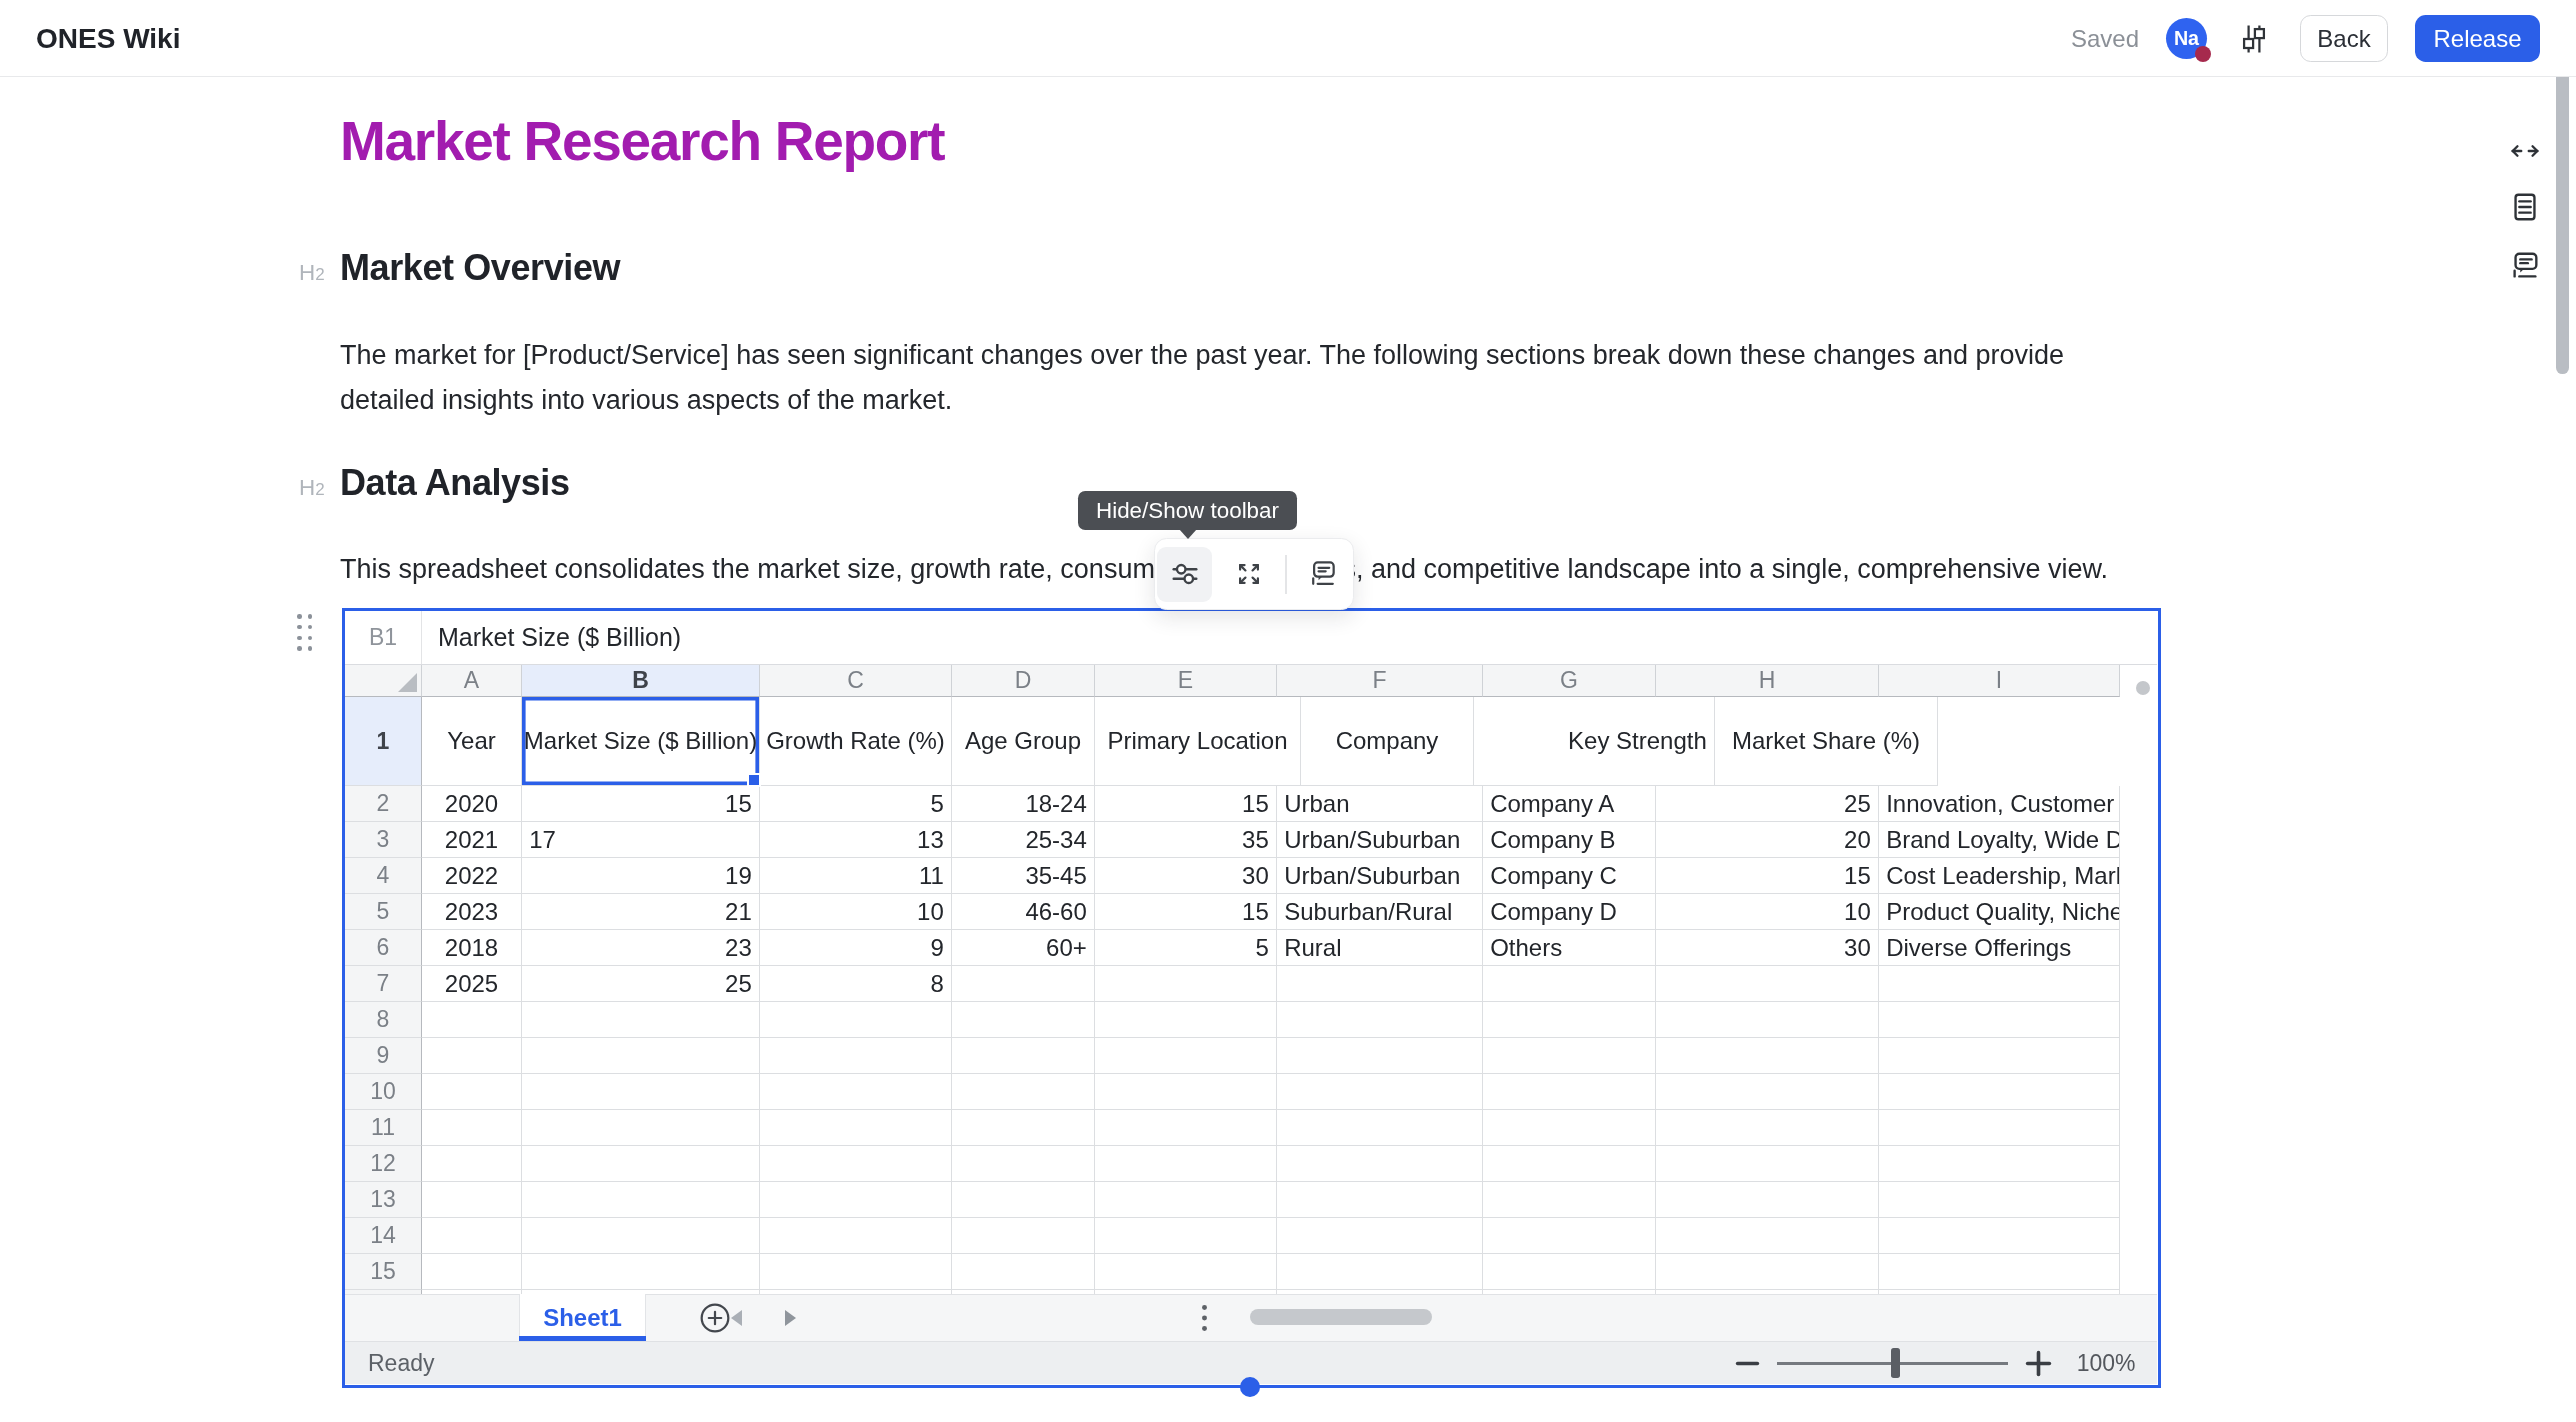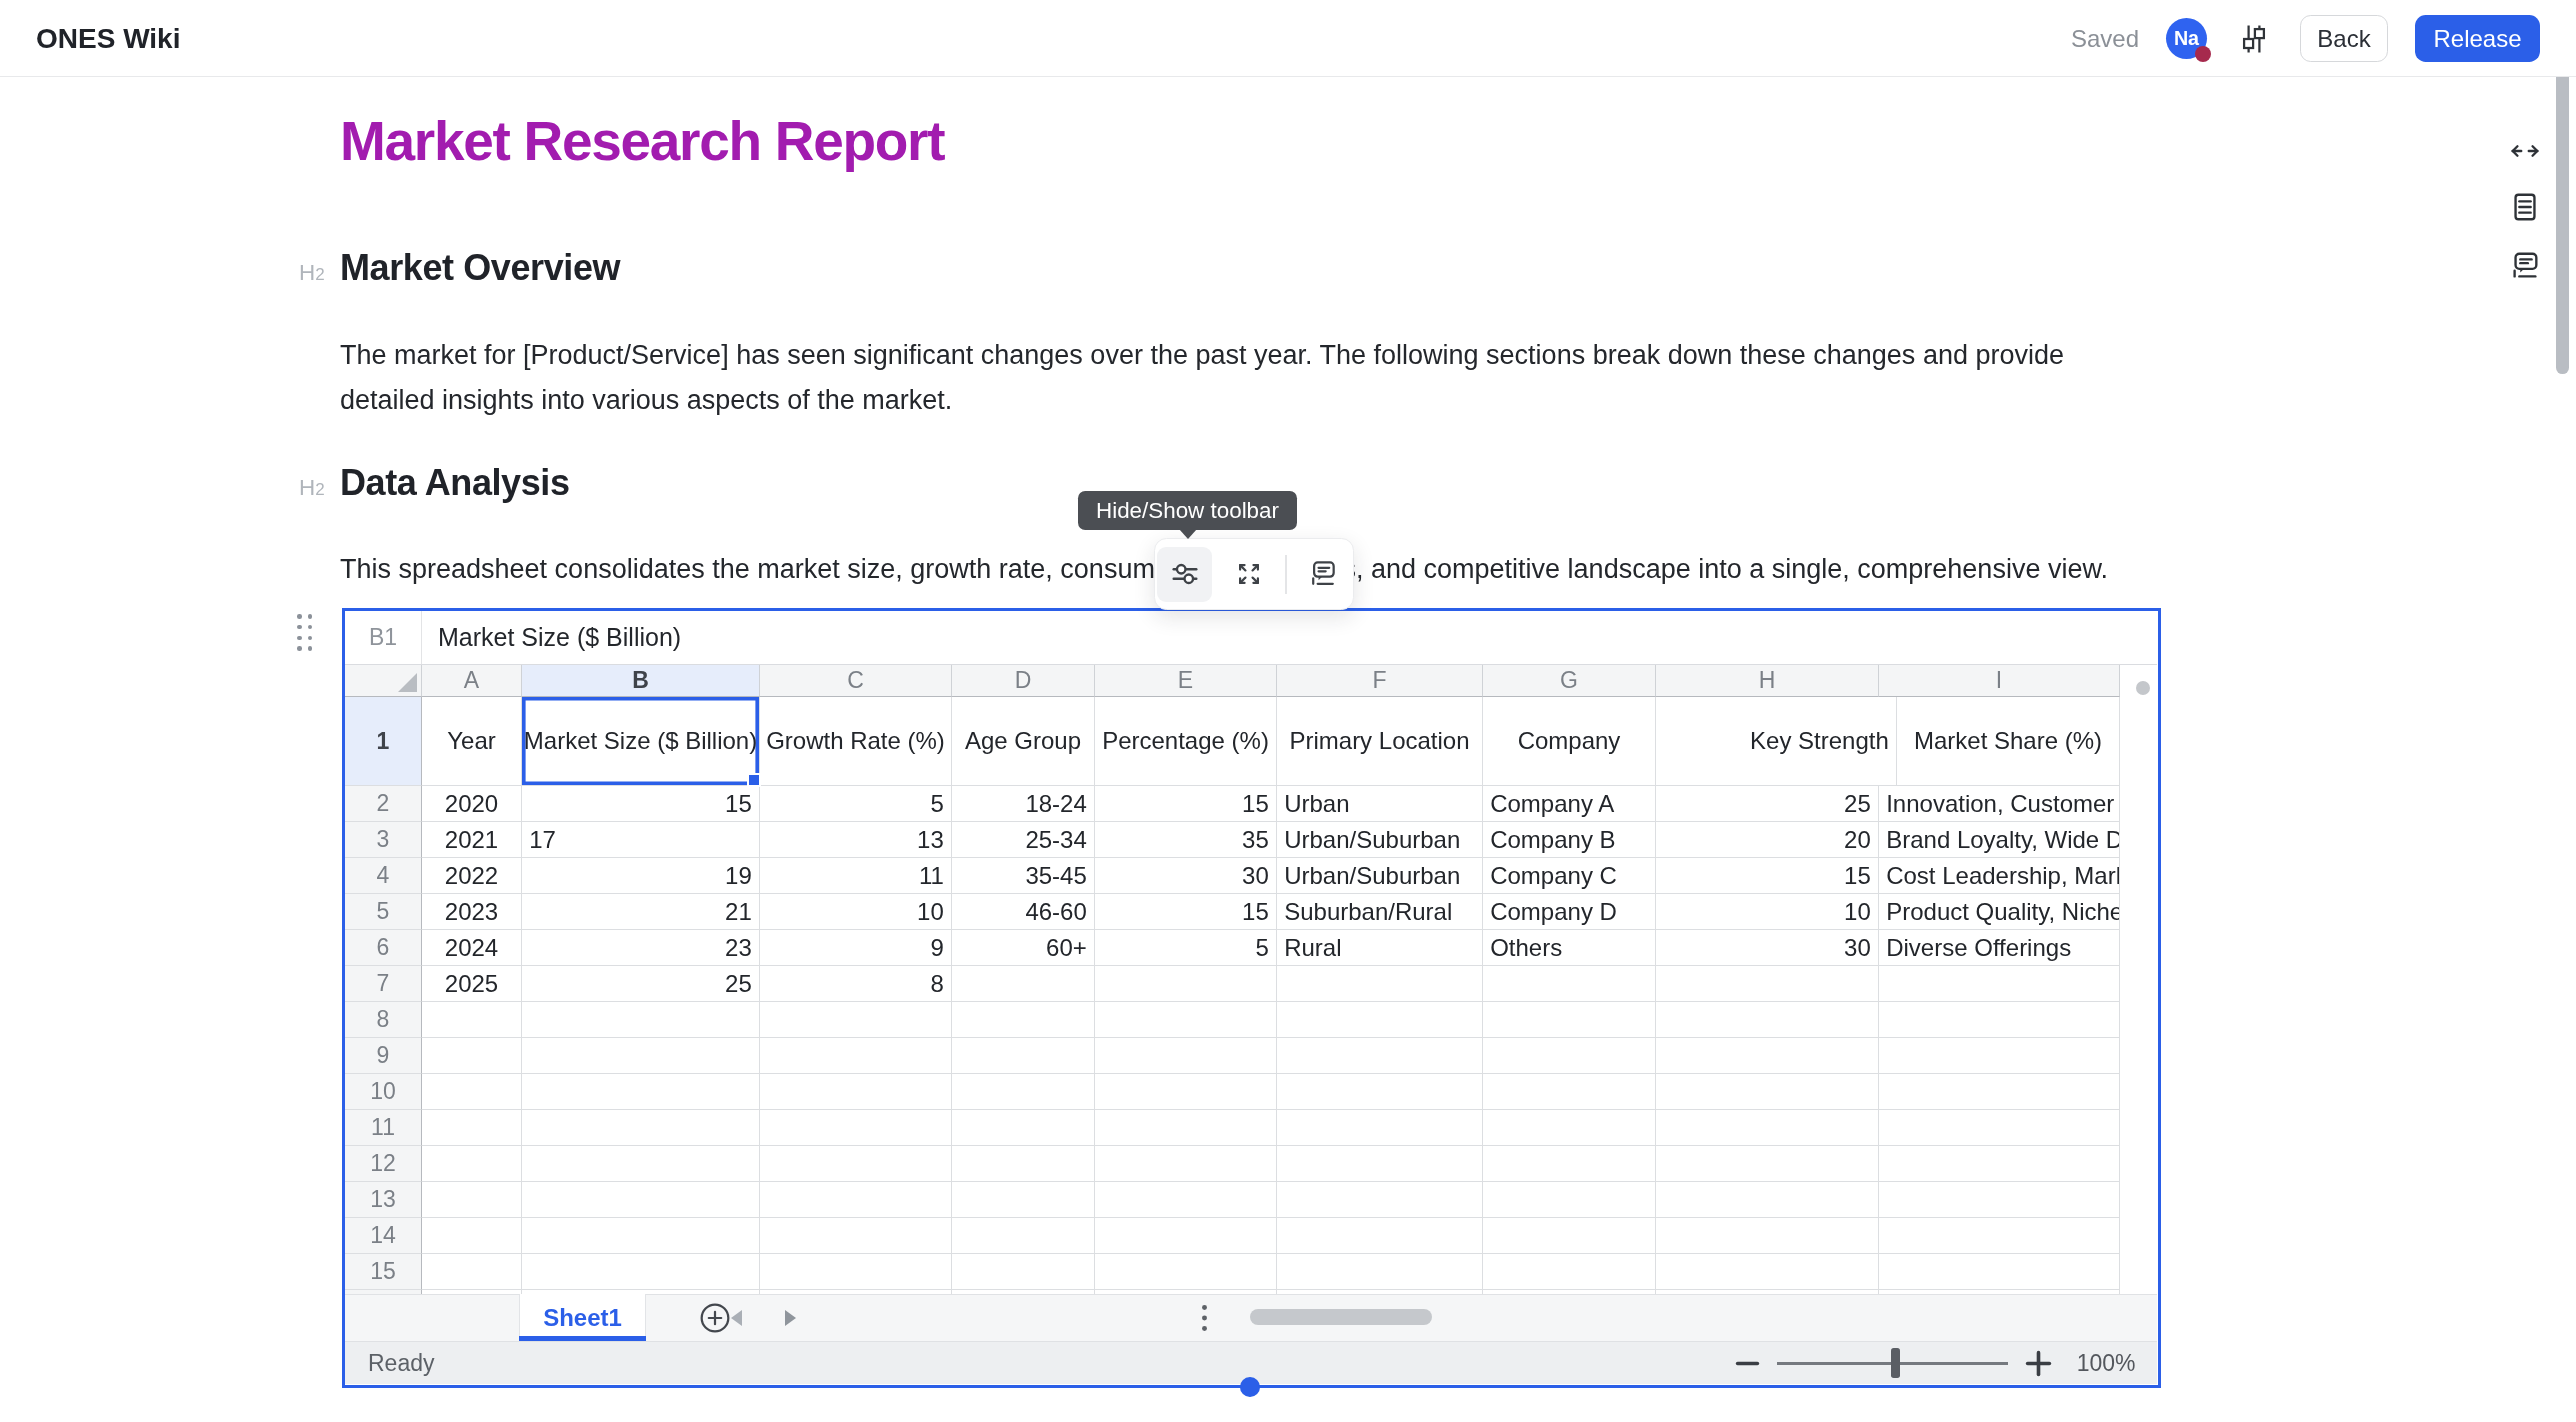--- a/index.html
+++ b/index.html
@@ -242,23 +242,20 @@
         </div>
         <div class="scell sel" style="width: 238px; justify-content: center;">
           <span>Market Size ($ Billion)</span>
         </div>
         <div class="scell" style="width: 192px; justify-content: center;">
           <span>Growth Rate (%)</span>
         </div>
         <div class="scell" style="width: 143px; justify-content: center;">
           <span>Age Group</span>
         </div>
-        <div class="scell" style="width: 182px; justify-content: center;">
-          <span>Percentage (%)</span>
-        </div>
         <div class="scell" style="width: 206px; justify-content: center;">
           <span>Primary Location</span>
         </div>
         <div class="scell" style="width: 173px; justify-content: center;">
           <span>Company</span>
         </div>
         <div class="scell" style="width: 241px; justify-content: flex-end;">
           <span>Key Strength</span>
         </div>
         <div class="scell" style="width: 223px; justify-content: center;">
@@ -381,21 +378,21 @@
         <div class="scell" style="width: 223px; justify-content: flex-end;">
           <span>10</span>
         </div>
         <div class="scell" style="width: 241px; justify-content: flex-start;">
           <span>Product Quality, Niche</span>
         </div>
       </div>
       <div class="srow" style="height: 36px;">
         <div class="rhead" style="width: 77px;">6</div>
         <div class="scell" style="width: 100px; justify-content: center;">
-          <span>2024</span>
+          <span>2018</span>
         </div>
         <div class="scell" style="width: 238px; justify-content: flex-end;">
           <span>23</span>
         </div>
         <div class="scell" style="width: 192px; justify-content: flex-end;">
           <span>9</span>
         </div>
         <div class="scell" style="width: 143px; justify-content: flex-end;">
           <span>60+</span>
         </div>

